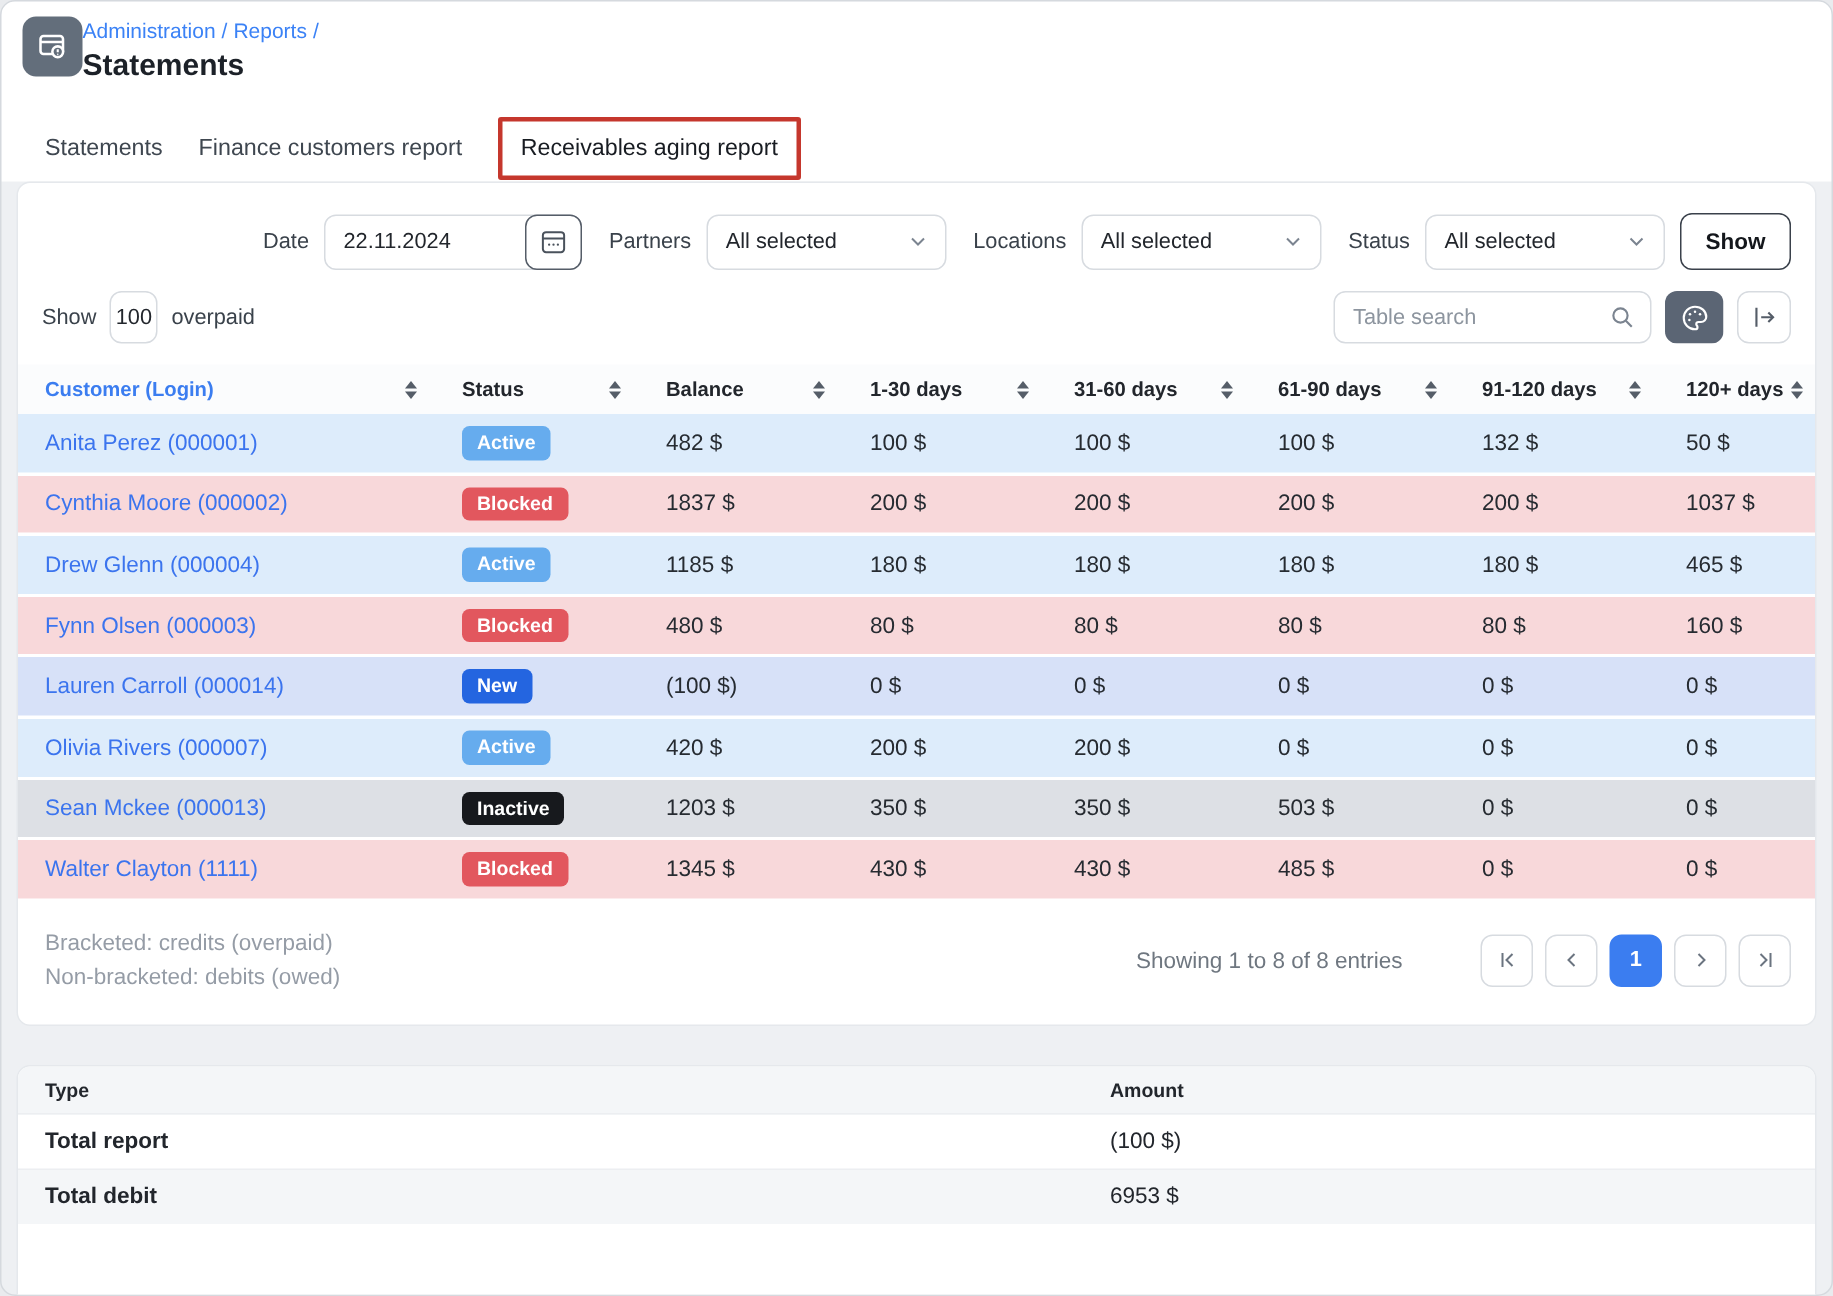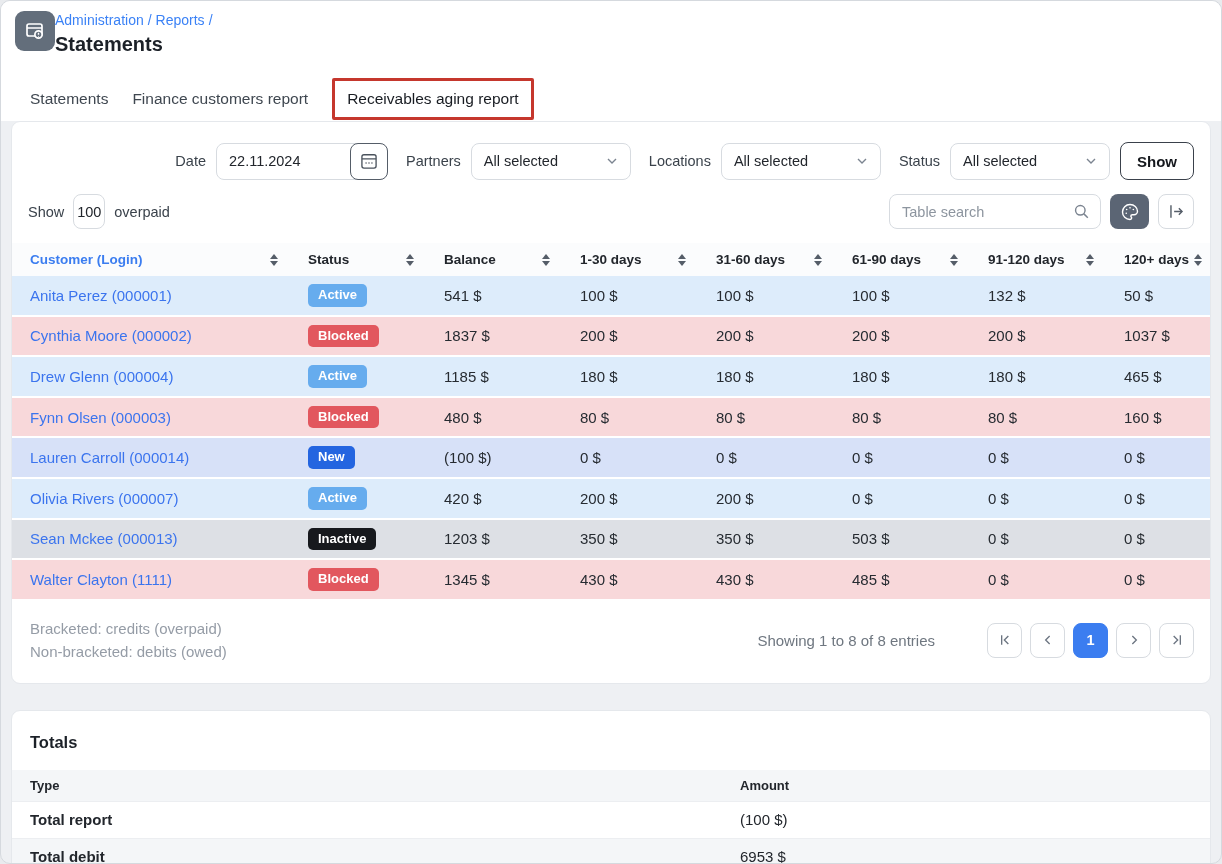--- a/index.html
+++ b/index.html
@@ -339,21 +339,21 @@
                   <i class="tri-down"></i>
                 </span>
               </div>
             </th>
         </tr>
       </thead>
       <tbody>
         <tr class="v-active">
           <td><a>Anita Perez (000001)</a></td>
           <td><span class="badge b-active">Active</span></td>
-          <td>541 $</td>
+          <td>482 $</td>
           <td>100 $</td>
           <td>100 $</td>
           <td>100 $</td>
           <td>132 $</td>
           <td>50 $</td>
         </tr>
         <tr class="v-blocked">
           <td><a>Cynthia Moore (000002)</a></td>
           <td><span class="badge b-blocked">Blocked</span></td>
           <td>1837 $</td>
@@ -456,21 +456,20 @@
                 <path d="M17 5v14"></path>
                 <path d="M7 6l6 6-6 6"></path>
               </svg>
           </button>
         </div>
       </div>
     </div>
   </div>
 
   <div class="panel totals-panel">
-    <div class="totals-title">Totals</div>
     <table class="totals">
       <colgroup>
           <col style="width:710px">
           <col>
         </colgroup>
       <thead>
         <tr>
           <th>Type</th>
           <th>Amount</th>
         </tr>

